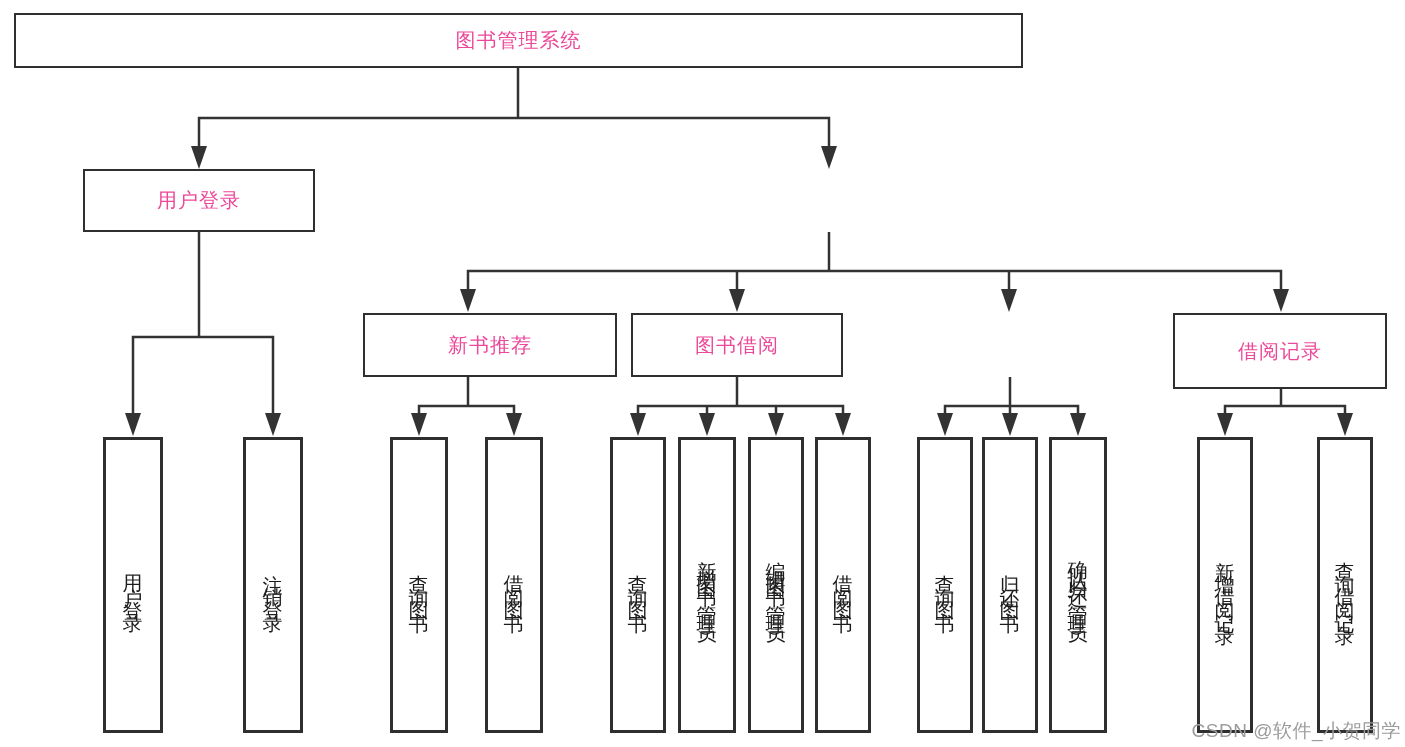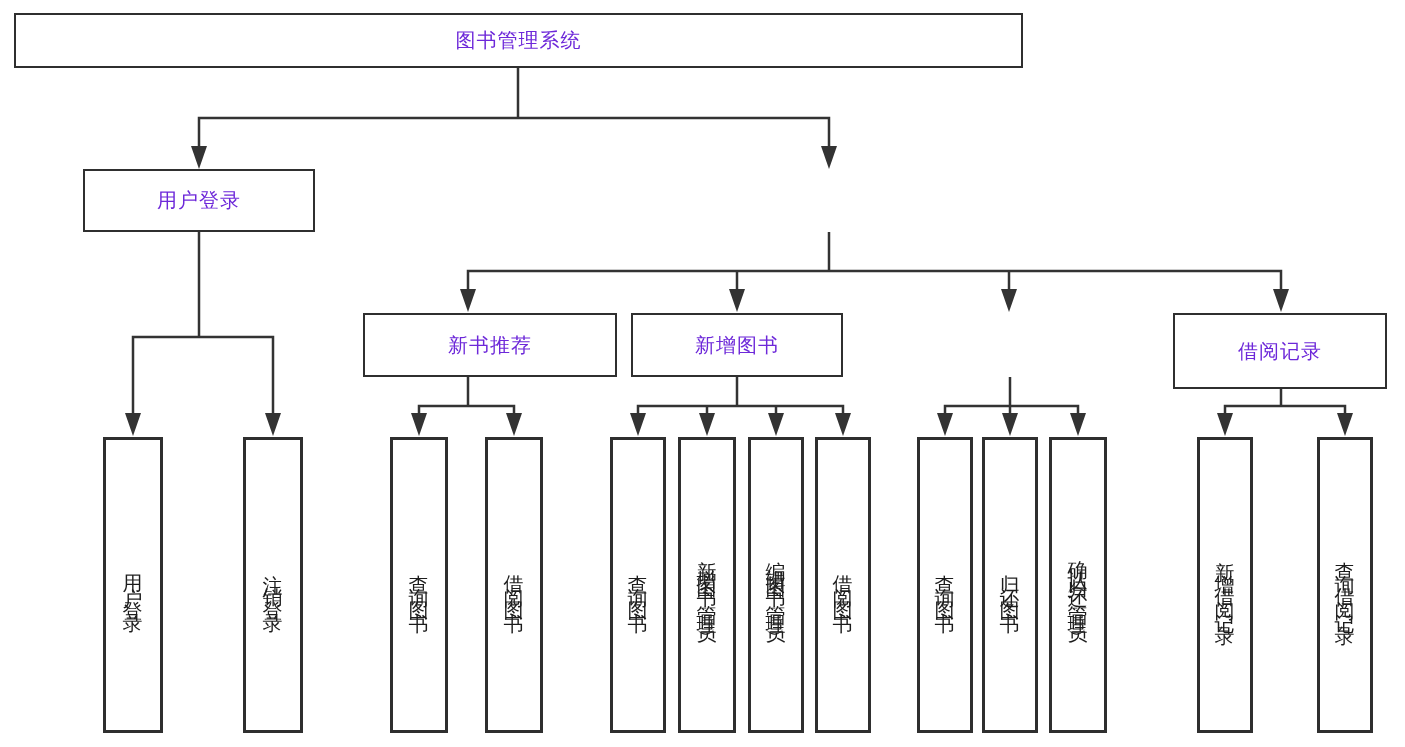--- a/index.html
+++ b/index.html
@@ -23,21 +23,21 @@
   }
   .hbox {
     position: absolute;
     background: #ffffff;
     border: 2px solid #2f2f2f;
     display: flex;
     align-items: center;
     justify-content: center;
     font-size: 20px;
     letter-spacing: 1px;
-    color: #6d28d9;
+    color: #ec4899;
     box-sizing: border-box;
     z-index: 2;
   }
   .vbox {
     position: absolute;
     background: #ffffff;
     border: 3px solid #2f2f2f;
     display: flex;
     align-items: center;
     justify-content: center;
@@ -133,21 +133,21 @@
   </div>
 
   <div class="hbox" style="left:83px; top:169px; width:232px; height:63px;">
     <span>用户登录</span>
   </div>
 
   <div class="hbox" style="left:363px; top:313px; width:254px; height:64px;">
     <span>新书推荐</span>
   </div>
   <div class="hbox" style="left:631px; top:313px; width:212px; height:64px;">
-    <span>新增图书</span>
+    <span>图书借阅</span>
   </div>
   <div class="hbox" style="left:1173px; top:313px; width:214px; height:76px;">
     <span>借阅记录</span>
   </div>
 
   <div class="vbox" style="left:103px; top:437px; width:60px; height:296px;">
     <span class="vtext">用户登录</span>
   </div>
   <div class="vbox" style="left:243px; top:437px; width:60px; height:296px;">
     <span class="vtext">注销登录</span>
@@ -183,14 +183,15 @@
     <span class="vtext tight">确认归还（管理员）</span>
   </div>
 
   <div class="vbox" style="left:1197px; top:437px; width:56px; height:296px;">
     <span class="vtext">新增借阅记录</span>
   </div>
   <div class="vbox" style="left:1317px; top:437px; width:56px; height:296px;">
     <span class="vtext">查询借阅记录</span>
   </div>
 
+  <div id="watermark">CSDN @软件_小贺同学</div>
 
 </div>
 
 </body></html>

